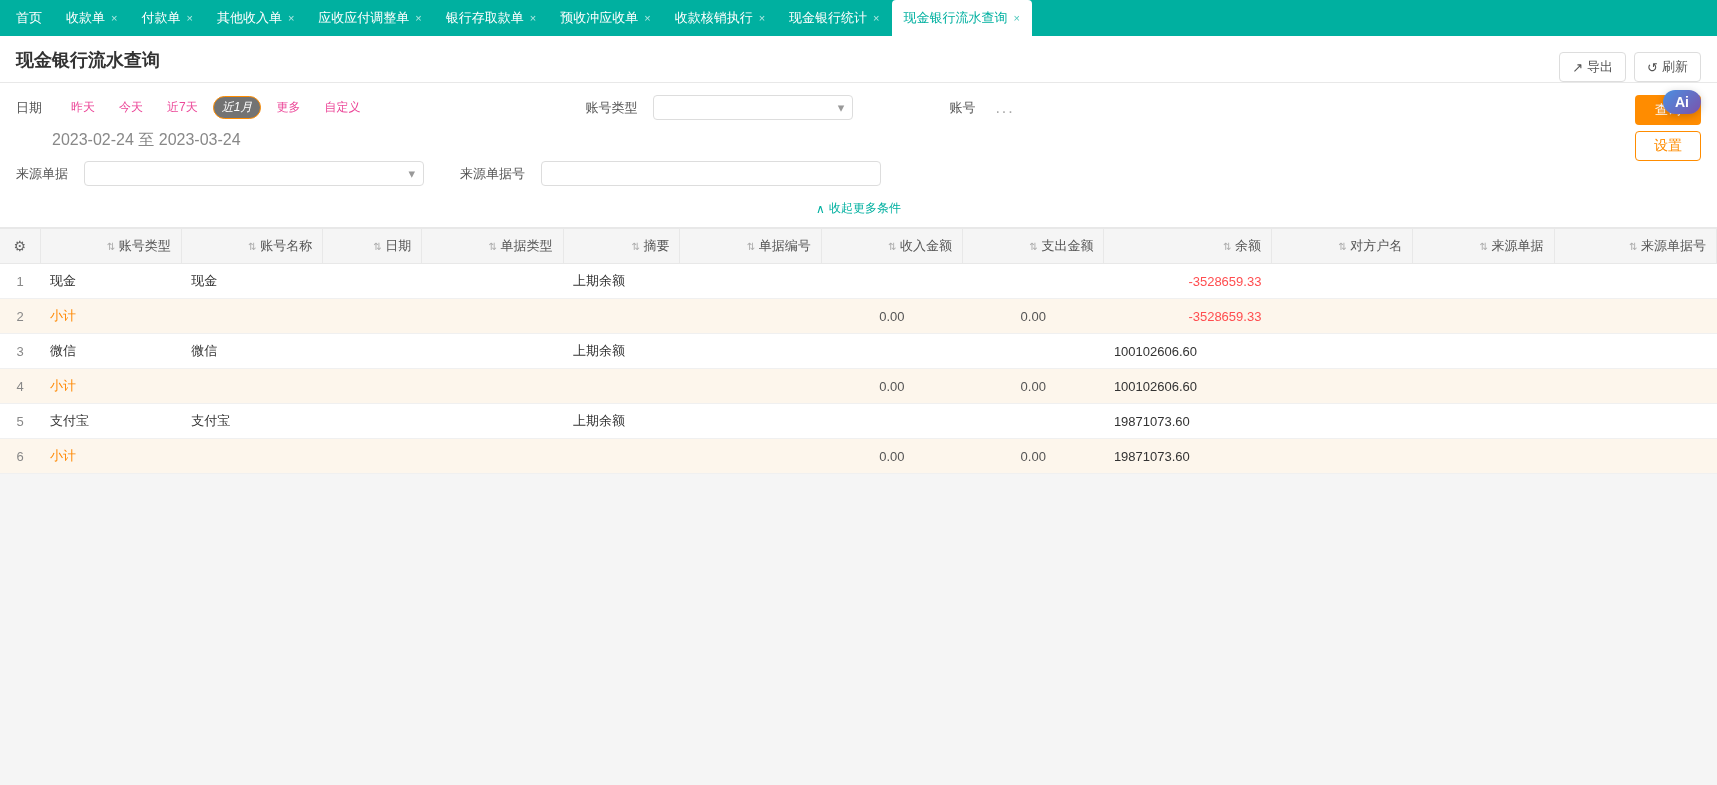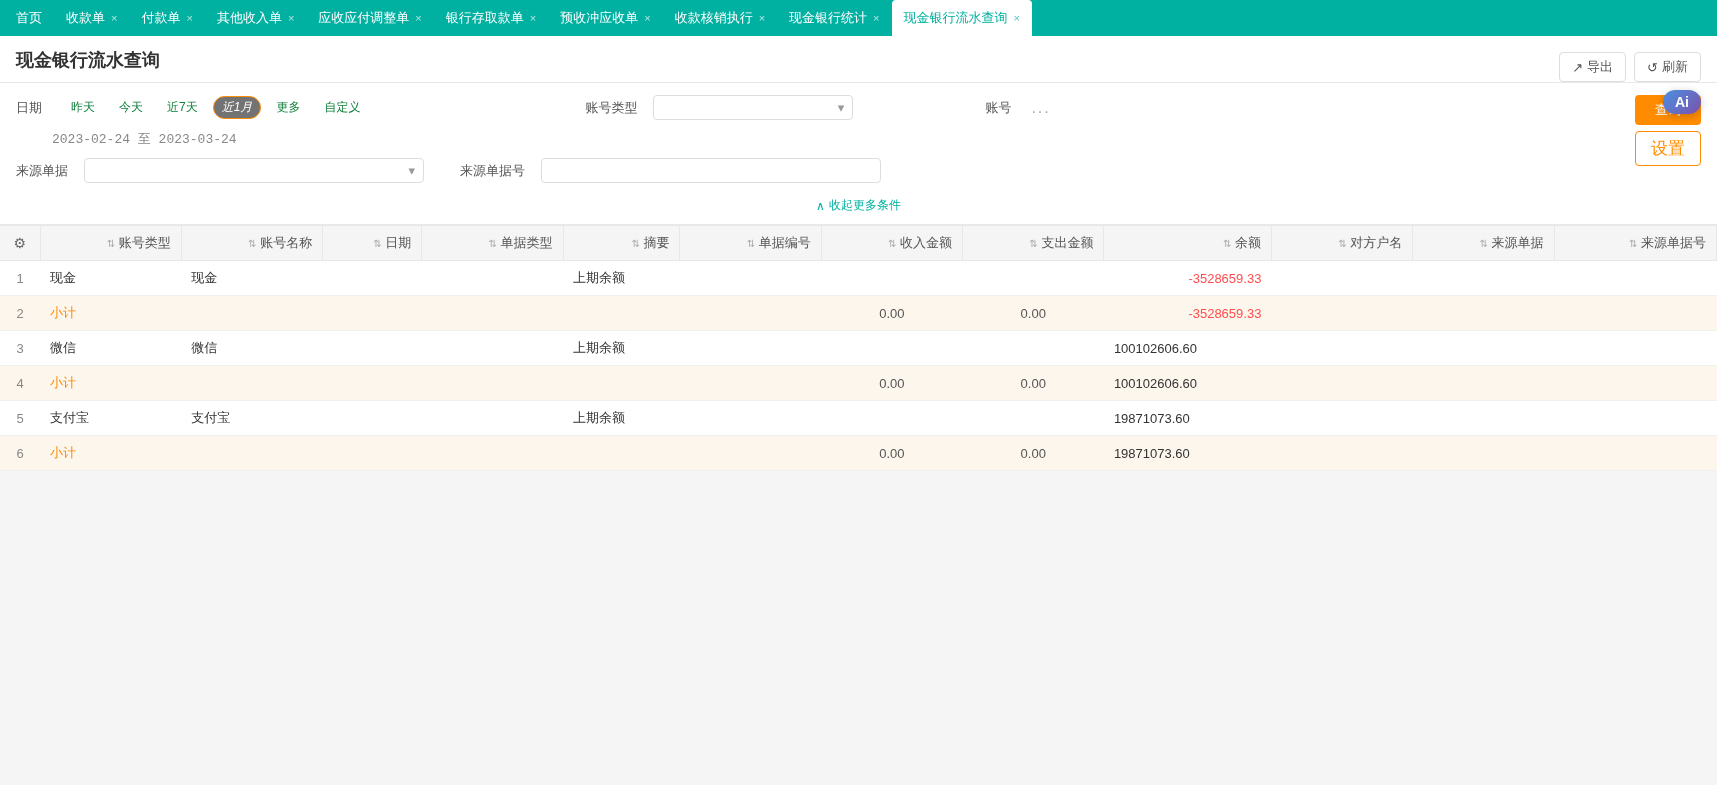--- a/index.html
+++ b/index.html
@@ -92,37 +92,36 @@
     .date-options {
       display: flex;
       align-items: center;
       gap: 6px;
     }
     .date-btn {
       padding: 2px 8px;
       border-radius: 12px;
       cursor: pointer;
       font-size: 12px;
-      color: #15803d;
+      color: #ec4899;
       background: transparent;
       border: 1px solid transparent;
     }
     .date-btn.active {
       background: #737373;
       color: #fff;
       border-color: #ff8c00;
       border-radius: 12px;
       font-style: italic;
     }
     .date-range {
       color: #888;
-      font-size: 13px;
+      font-size: 16px;
       margin-top: 4px;
       margin-left: 36px;
-      font-family: Liberation Mono, monospace;
     }
     .filter-select {
       display: flex;
       align-items: center;
       border: 1px solid #ddd;
       border-radius: 4px;
       padding: 4px 8px;
       min-width: 200px;
       cursor: pointer;
       background: #fff;
@@ -156,21 +155,21 @@
       cursor: pointer;
       font-size: 13px;
     }
     .btn-setting {
       background: #fff;
       color: #ff8c00;
       border: 1px solid #ff8c00;
       border-radius: 4px;
       padding: 5px 0;
       cursor: pointer;
-      font-size: 17px;
+      font-size: 14px;
     }
     .collapse-bar {
       text-align: center;
       color: #00b0a0;
       cursor: pointer;
       font-size: 12px;
       padding: 4px 0 2px 0;
       display: flex;
       align-items: center;
       justify-content: center;
@@ -320,21 +319,21 @@
           <span class="date-btn">更多</span>
           <span class="date-btn">自定义</span>
         </div>
 
         <span class="filter-label" style="margin-left:200px;">账号类型</span>
         <div class="filter-select">
           <span style="color:#ccc;"></span>
           <span>▾</span>
         </div>
 
-        <span class="filter-label" style="margin-left:116px;">账号</span>
+        <span class="filter-label" style="margin-left:80px;">账号</span>
         <span class="filter-more-dots">...</span>
       </div>
 
       <div class="date-range">2023-02-24 至 2023-03-24</div>
 
       <div class="filter-row" style="margin-top:10px;">
         <span class="filter-label">来源单据</span>
         <div class="filter-select filter-select-wide">
           <span style="color:#ccc;"></span>
           <span>▾</span>

